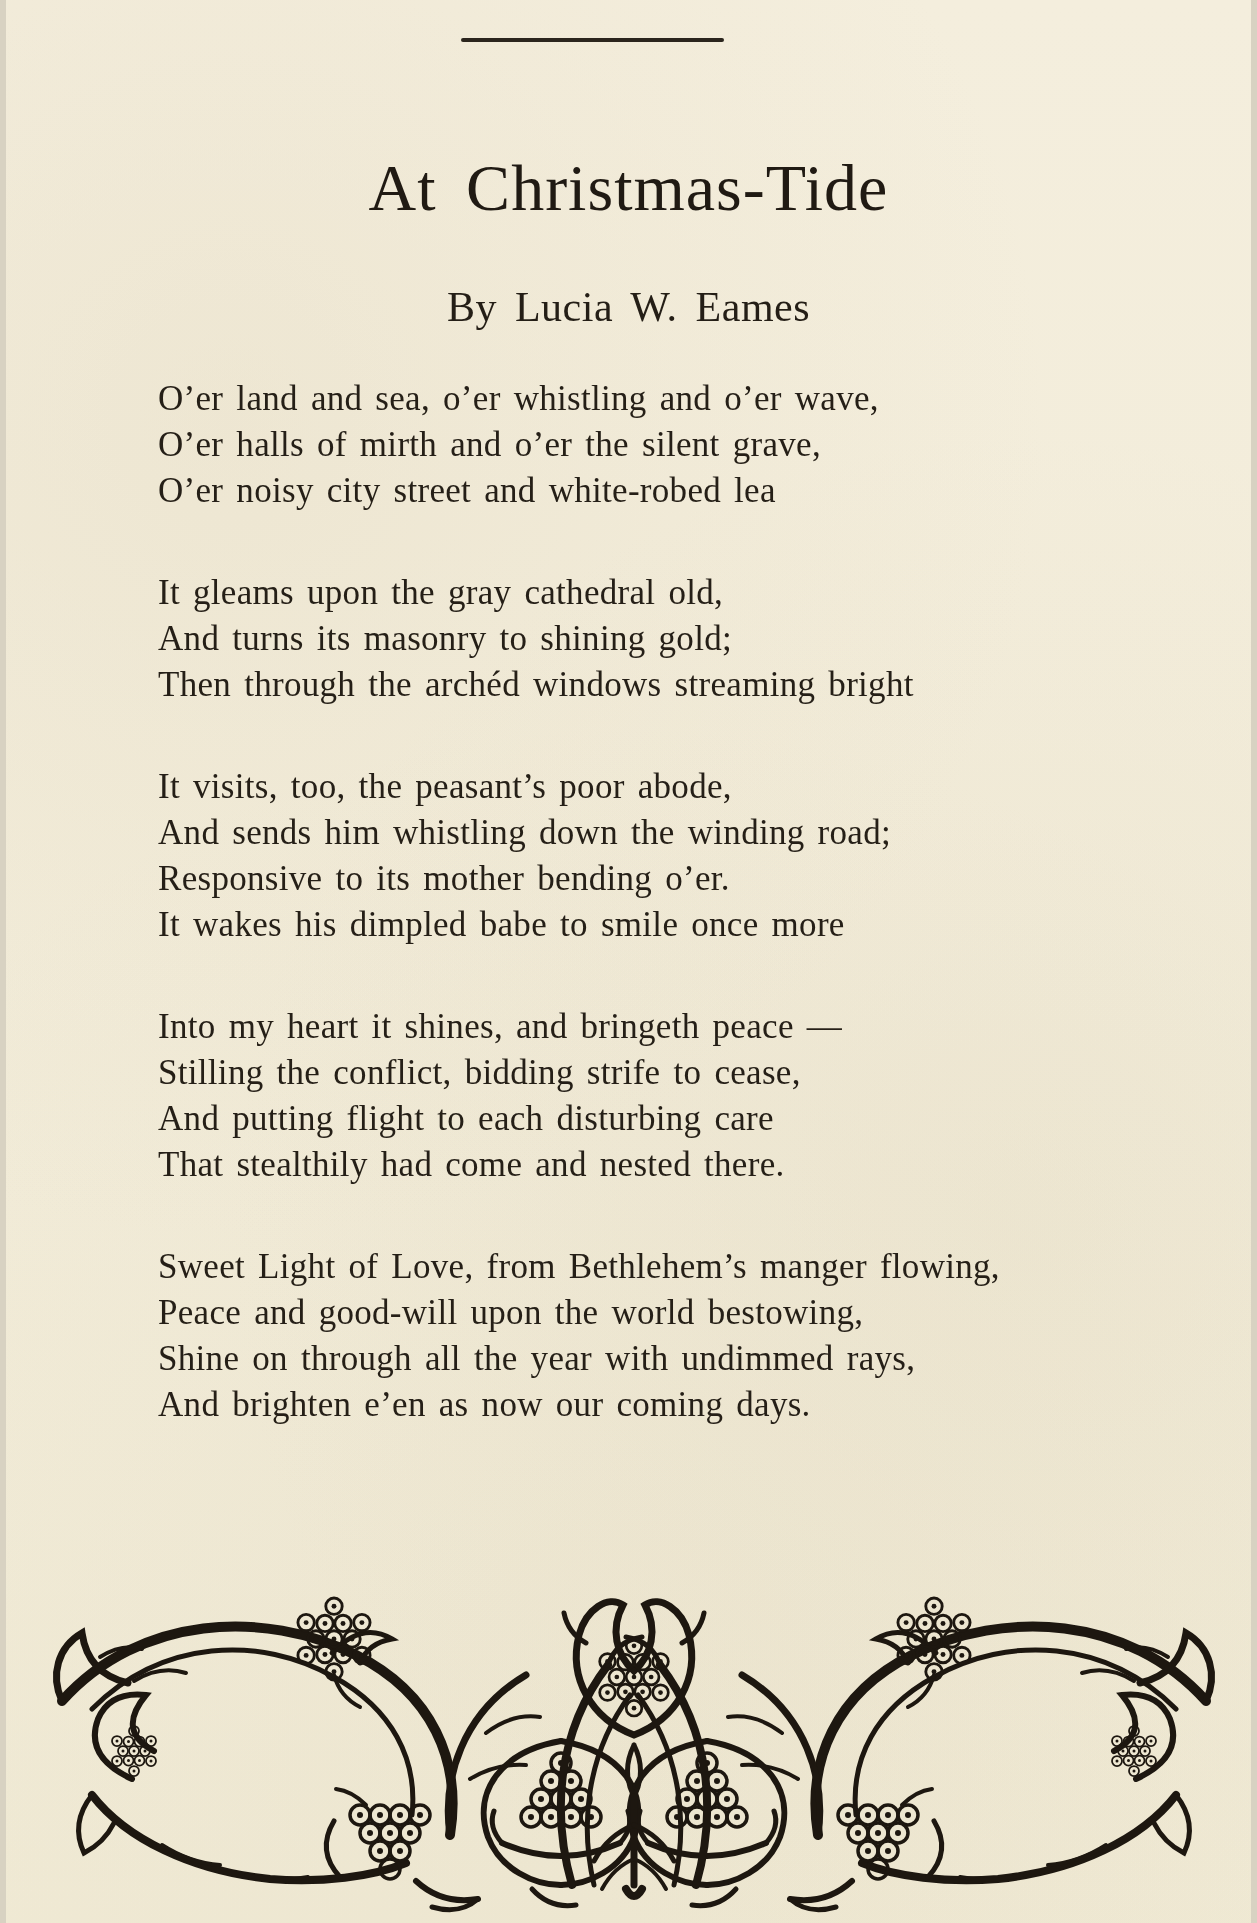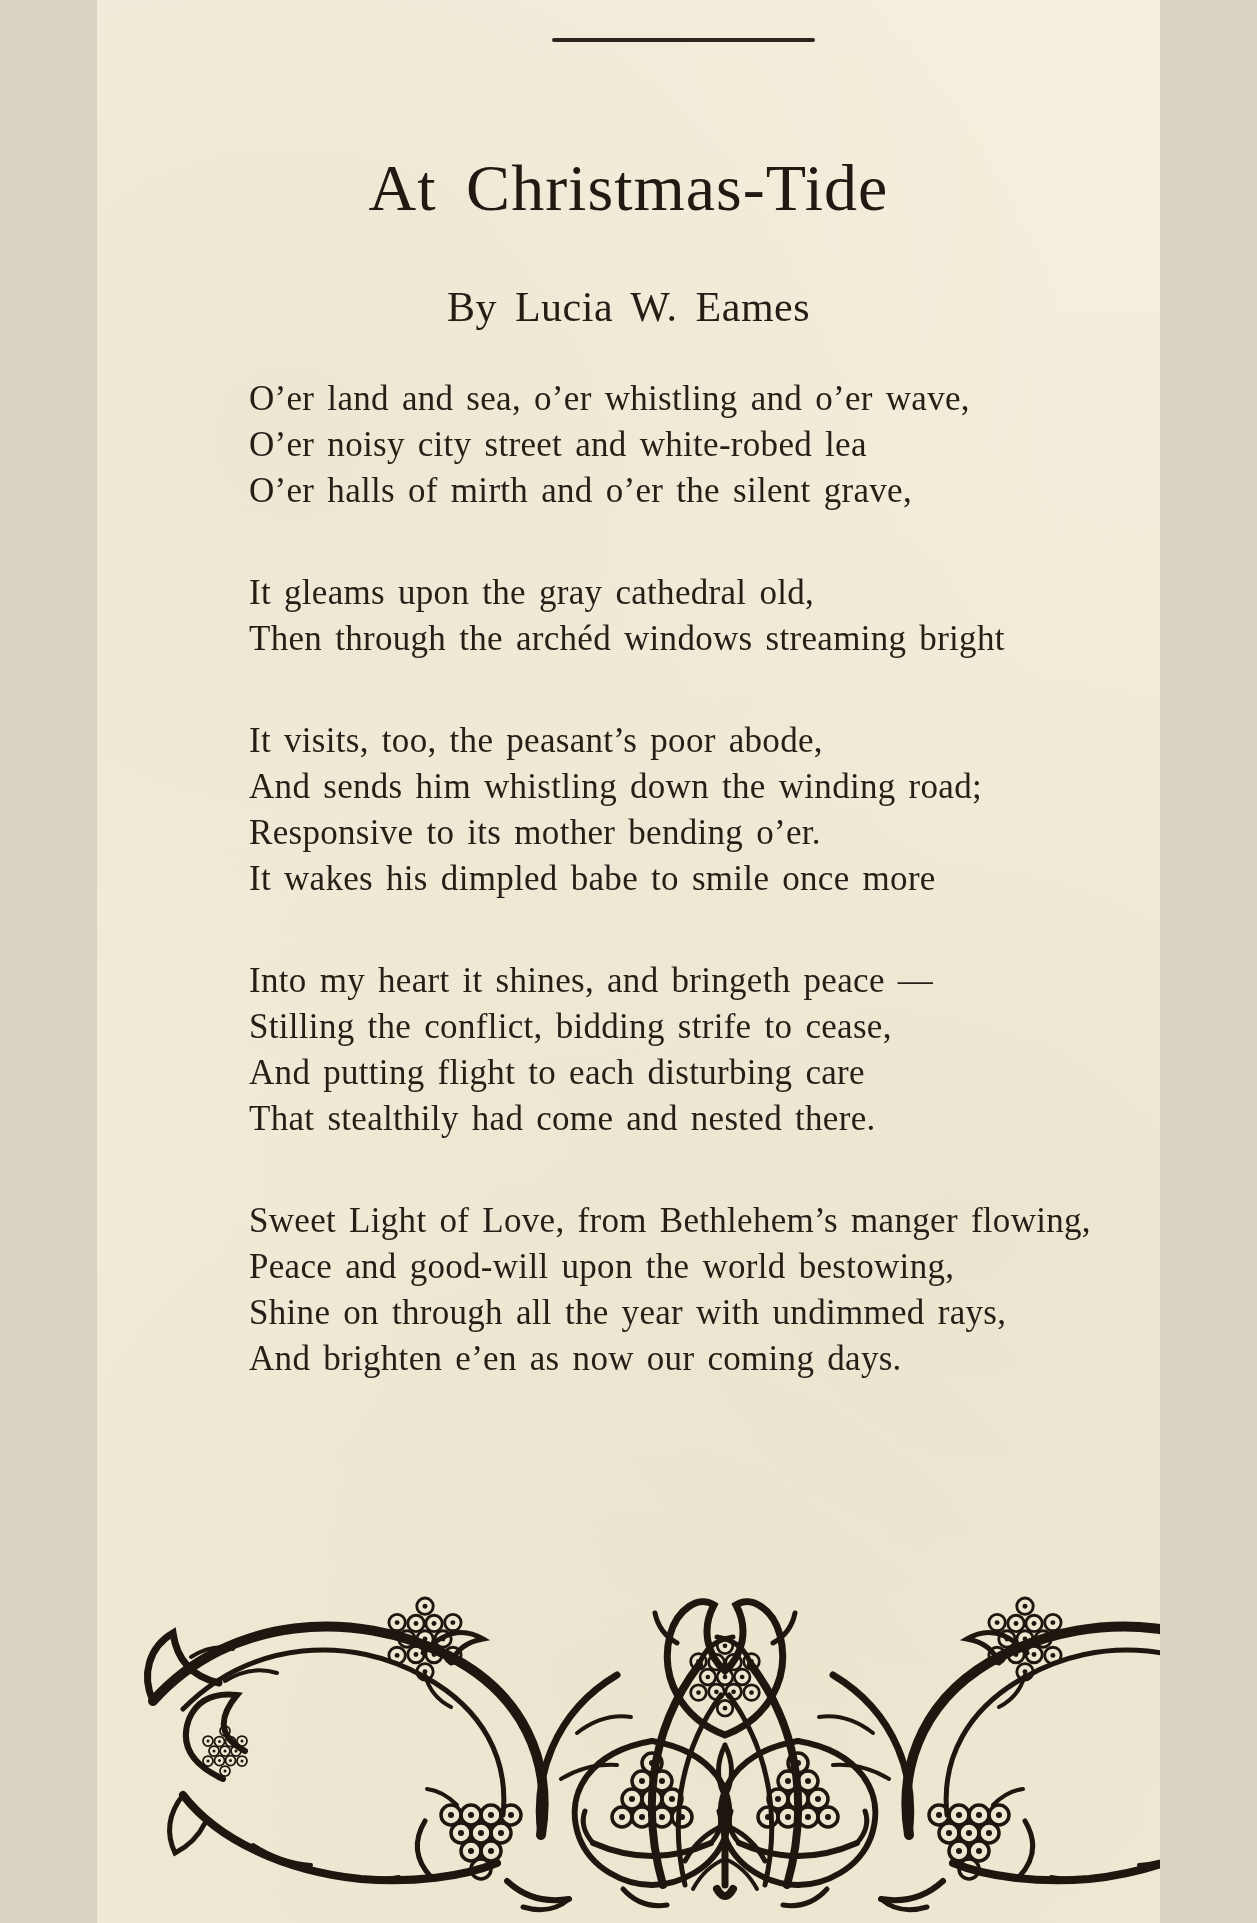--- a/index.html
+++ b/index.html
@@ -2,21 +2,21 @@
 <html><head>
 <meta charset="utf-8">
 <style>
   html,body{margin:0;padding:0;}
   body{
     background:#d8d2c2;
     font-family:"Liberation Serif","DejaVu Serif",serif;
   }
   .page{
     position:relative;
-    width:1063px;height:1923px;
+    width:1245px;height:1923px;
     margin:0 auto;
     background:linear-gradient(180deg,#f4eedd 0%,#f2ecd9 55%,#f1ebd6 100%);
     color:#241e16;
     overflow:hidden;
   }
   
   .page::before{
     content:"";position:absolute;inset:0;pointer-events:none;
     background:
       radial-gradient(circle at 18% 22%, rgba(221,210,183,.25), transparent 45%),
@@ -63,25 +63,26 @@
 
   <div class="top-rule"></div>
 
   <div class="title">At Christmas-Tide</div>
 
   <div class="byline">By Lucia W. Eames</div>
 
   <div class="poem">
     <div class="stanza">
       <div class="poem-line">O’er land and sea, o’er whistling and o’er wave,</div>
+      <div class="poem-line">O’er halls of mirth and o’er the silent grave,</div>
       <div class="poem-line">O’er noisy city street and white-robed lea</div>
-      <div class="poem-line">O’er halls of mirth and o’er the silent grave,</div>
     </div>
     <div class="stanza">
       <div class="poem-line">It gleams upon the gray cathedral old,</div>
+      <div class="poem-line">And turns its masonry to shining gold;</div>
       <div class="poem-line">Then through the archéd windows streaming bright</div>
     </div>
     <div class="stanza">
       <div class="poem-line">It visits, too, the peasant’s poor abode,</div>
       <div class="poem-line">And sends him whistling down the winding road;</div>
       <div class="poem-line">Responsive to its mother bending o’er.</div>
       <div class="poem-line">It wakes his dimpled babe to smile once more</div>
     </div>
     <div class="stanza">
       <div class="poem-line">Into my heart it shines, and bringeth peace —</div>

